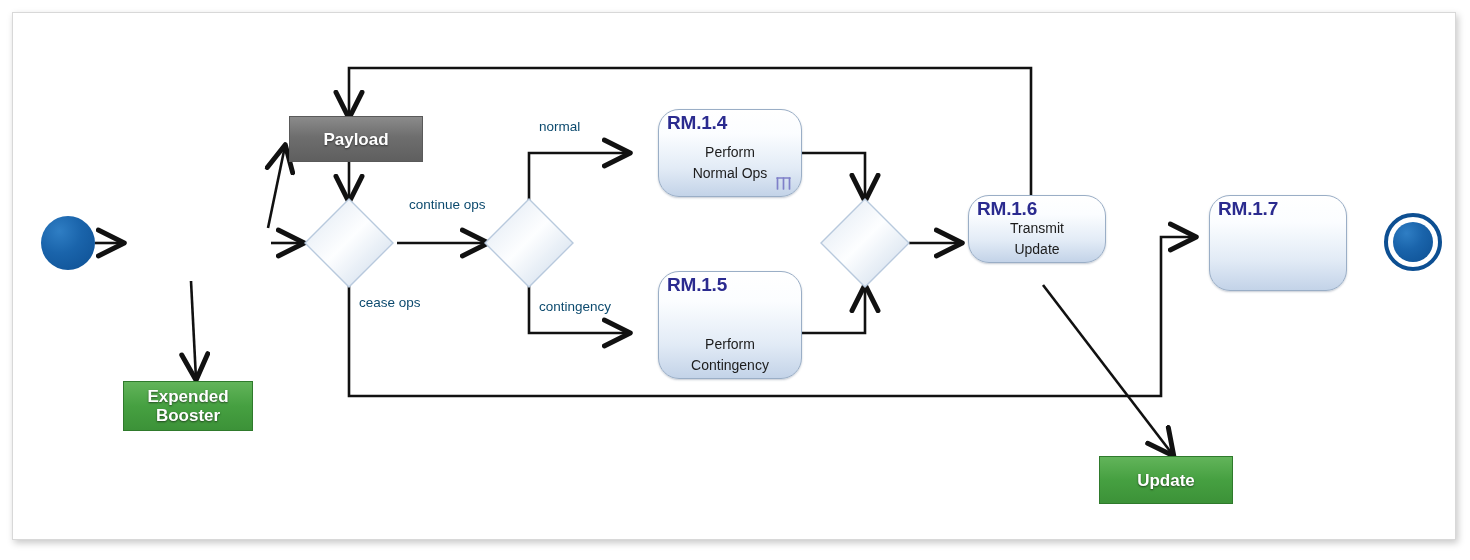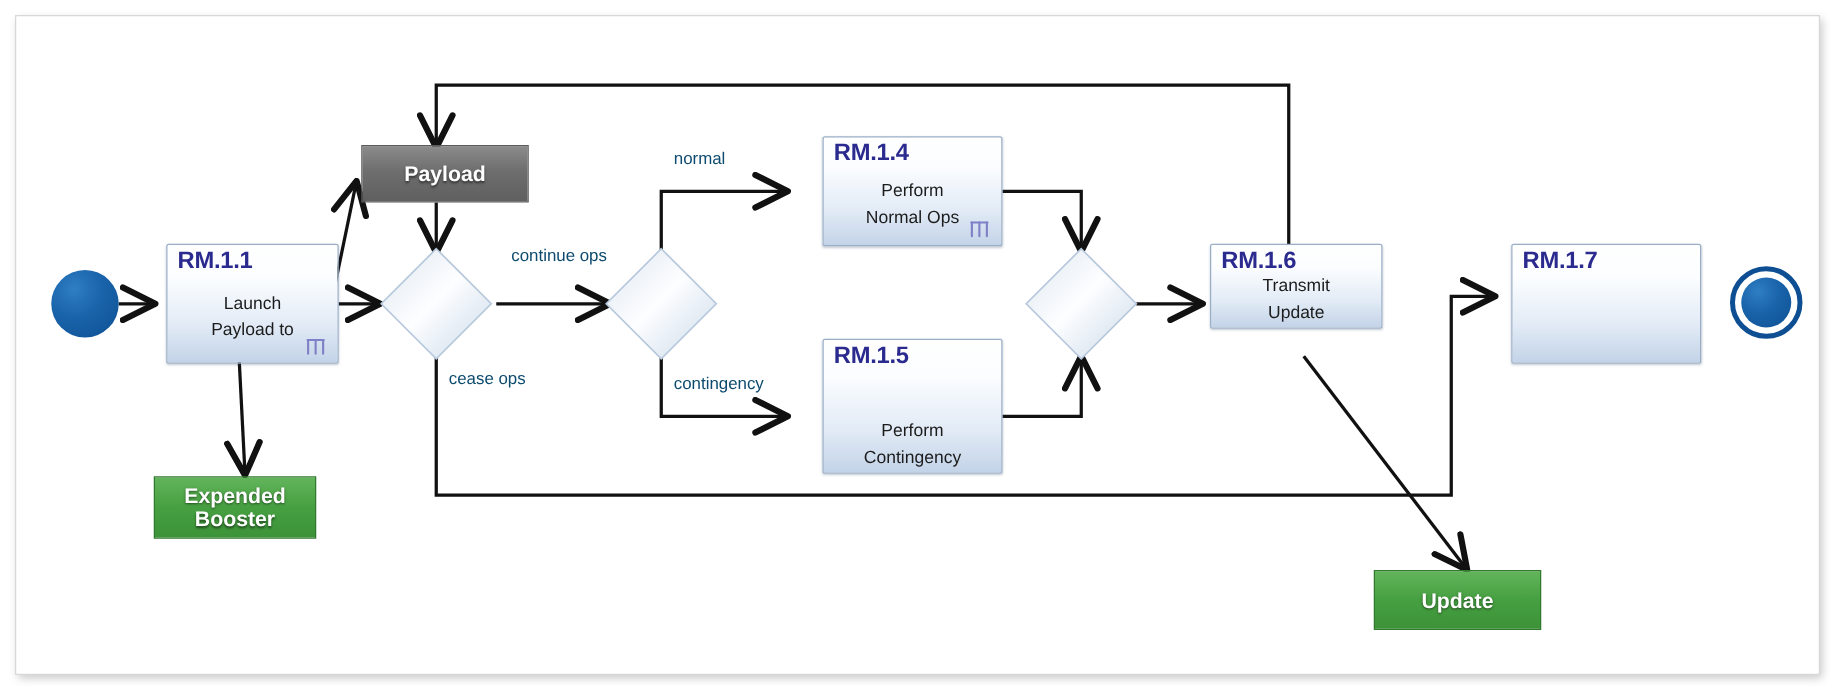--- a/index.html
+++ b/index.html
@@ -11,21 +11,21 @@
     background:#ffffff;border:1px solid #d8d8d8;
     box-shadow:2px 3px 7px rgba(0,0,0,0.22);
     box-sizing:border-box;overflow:hidden;
   }
   #svg{position:absolute;left:0;top:0;width:1444px;height:528px;}
 
   .node{position:absolute;box-sizing:border-box;}
 
   
   .activity{
-    border:1px solid #9aaec6;border-radius:2px;
+    border:1px solid #9aaec6;border-radius:21px;
     background:linear-gradient(to bottom,#ffffff 0%,#fbfdff 28%,#e2ebf6 68%,#c3d3e8 100%);
     box-shadow:0 1px 2px rgba(60,80,110,0.30);
     display:flex;flex-direction:column;align-items:center;
     text-align:center;overflow:hidden;
   }
   .act-id{
     align-self:flex-start;margin:3px 0 0 8px;
     color:#2b2b8f;font-weight:bold;font-size:19px;line-height:20px;
     letter-spacing:-0.2px;
   }
@@ -135,33 +135,20 @@
       </defs>
     <polygon points="46,2 90,46 46,90 2,46" fill="url(#dg3)" stroke="#b8c9dd" stroke-width="1.4"></polygon>
   </svg>
 
   <div class="node initial" style="left:28px;top:203px;width:54px;height:54px;"></div>
 
   <div class="node final" style="left:1371px;top:200px;width:58px;height:58px;padding:5px;">
     <div class="final-dot"></div>
   </div>
 
-  <div class="node activity" style="left:120px;top:182px;width:138px;height:96px;">
-    <div class="act-id">RM.1.1</div>
-    <div class="act-label" style="white-space:pre-line">Launch
-Payload to</div>
-    <svg class="rake" viewBox="0 0 17 16">
-      <g stroke="#7f80c8" stroke-width="1.7" fill="none" stroke-linecap="round">
-        <line x1="2" y1="3" x2="15" y2="3"></line>
-        <line x1="2.5" y1="3" x2="2.5" y2="14"></line>
-        <line x1="8.5" y1="3" x2="8.5" y2="14"></line>
-        <line x1="14.5" y1="3" x2="14.5" y2="14"></line>
-      </g>
-    </svg>
-  </div>
 
   <div class="node activity" style="left:645px;top:96px;width:144px;height:88px;">
     <div class="act-id">RM.1.4</div>
     <div class="act-label" style="white-space:pre-line">Perform
 Normal Ops</div>
     <svg class="rake" viewBox="0 0 17 16">
       <g stroke="#7f80c8" stroke-width="1.7" fill="none" stroke-linecap="round">
         <line x1="2" y1="3" x2="15" y2="3"></line>
         <line x1="2.5" y1="3" x2="2.5" y2="14"></line>
         <line x1="8.5" y1="3" x2="8.5" y2="14"></line>
@@ -176,21 +163,21 @@
 Contingency
 Ops</div>
   </div>
 
   <div class="node activity" style="left:955px;top:182px;width:138px;height:68px;">
     <div class="act-id">RM.1.6</div>
     <div class="act-label" style="white-space:pre-line">Transmit
 Update</div>
   </div>
 
-  <div class="node activity" style="left:1196px;top:182px;width:152px;height:96px;">
+  <div class="node activity" style="left:1196px;top:182px;width:138px;height:96px;">
     <div class="act-id">RM.1.7</div>
   </div>
 
   <div class="node objbox obj-green" style="left:110px;top:368px;width:130px;height:50px;">
     <span style="white-space:pre-line">Expended
 Booster</span>
   </div>
 
   <div class="node objbox obj-gray" style="left:276px;top:103px;width:134px;height:46px;">
     <span style="white-space:pre-line">Payload</span>

